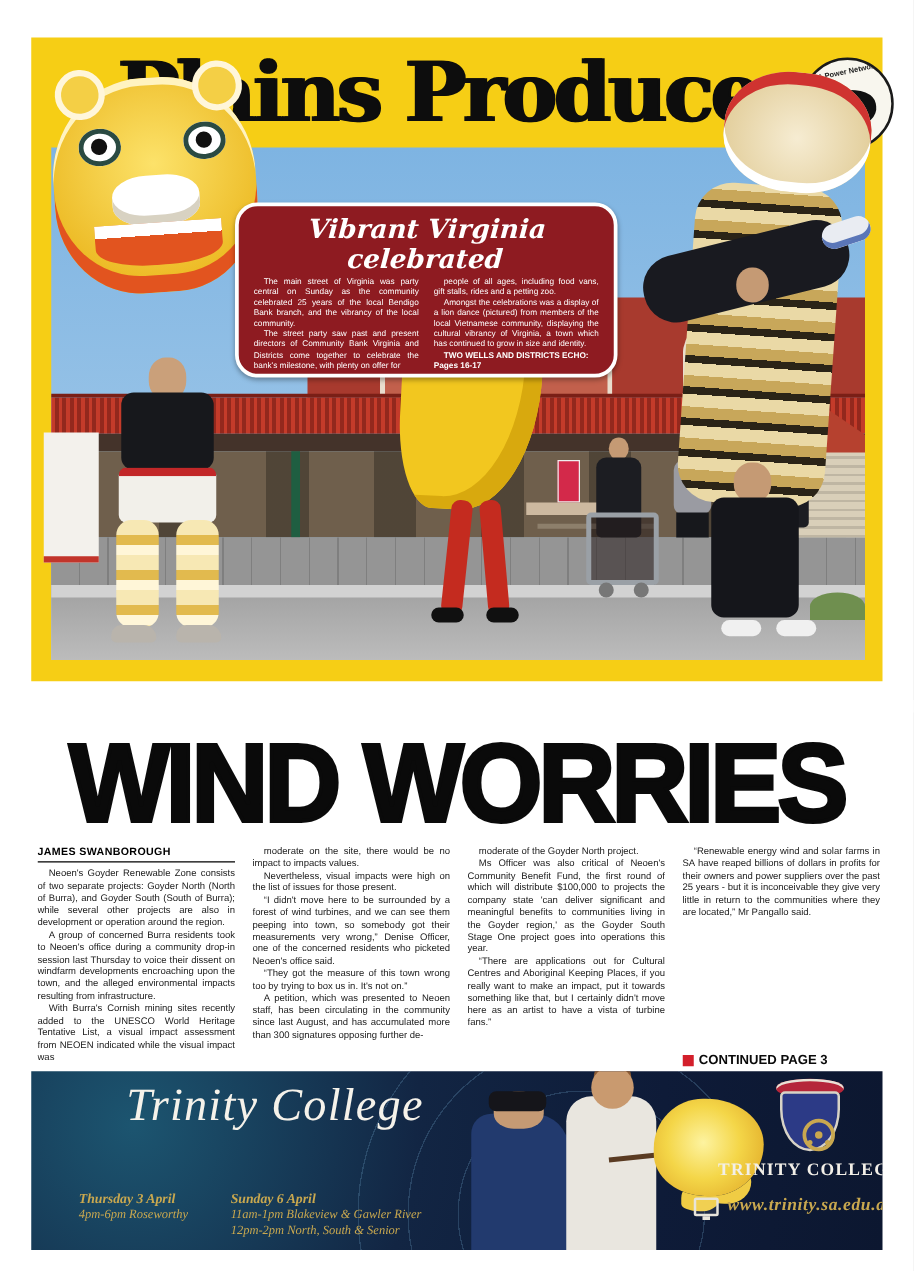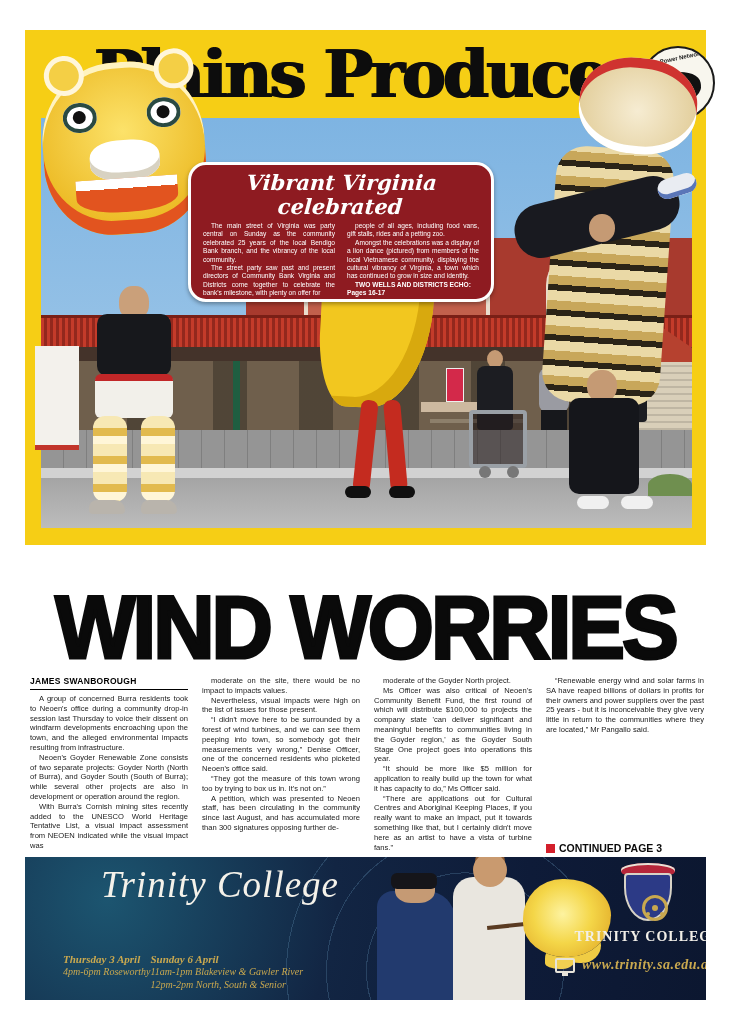--- a/index.html
+++ b/index.html
@@ -146,21 +146,21 @@
 
   
   .ad { position:absolute; left:25px; top:857px; width:681px; height:143px; overflow:hidden;
       background:radial-gradient(circle at 12% 30%, #1c5570 0%, #122543 38%, #0e1b38 70%, #0c1730 100%); }
   .ad-lines { position:absolute; left:260px; top:0; width:300px; height:143px; opacity:.25;
       background:repeating-radial-gradient(circle at 60% 80%, transparent 0 18px, #6fa4c8 18px 19px, transparent 19px 40px); }
   .ad-title1 { position:absolute; left:30px; top:6px; width:330px; text-align:center;
       font-family:"Liberation Serif", serif; font-style:italic; font-size:37px; color:#f5f2ea; letter-spacing:1px; }
   .ad-title2 { position:absolute; left:60px; top:46px; width:270px; text-align:center;
       font-family:"Liberation Serif", serif; font-style:italic; font-weight:bold; font-size:33px; color:#cfac53; letter-spacing:1px; }
-  .ad-sched { position:absolute; left:38px; top:96px; display:flex; 
+  .ad-sched { position:absolute; left:38px; top:96px; display:flex; gap:34px;
       font-family:"Liberation Serif", serif; font-style:italic; color:#c9a84f; }
   .ad-sched .day { font-weight:bold; font-size:11px; line-height:13px; }
   .ad-sched .time { font-size:10px; line-height:12.5px; }
   .vr-student { position:absolute; left:352px; top:34px; width:78px; height:110px; background:#223a6e; border-radius:16px 28px 0 0; }
   .vr-student::before { content:""; position:absolute; left:18px; top:-18px; width:40px; height:30px; background:#c59a74; border-radius:50% 50% 40% 40%; }
   .vr-headset { position:absolute; left:366px; top:16px; width:46px; height:16px; background:#15151a; border-radius:6px; }
   .labcoat-student { position:absolute; left:428px; top:20px; width:72px; height:124px; background:#e9e6df; border-radius:20px 20px 0 0; }
   .labcoat-student::before { content:""; position:absolute; left:20px; top:-24px; width:34px; height:34px; background:#c99a6f; border-radius:50%; box-shadow:0 -8px 0 -2px #8a5a33; }
   .wand { position:absolute; left:462px; top:66px; width:58px; height:4px; background:#5a3b22; transform:rotate(-6deg); }
   .fireball { position:absolute; left:498px; top:22px; width:88px; height:78px;
@@ -289,35 +289,34 @@
       <div class="t-label">Join in an Easter Egg Hunt</div>
       <div class="t-page">– Details page 15</div>
     </div>
   </div>
 
   <div class="headline">WIND WORRIES</div>
 
   <div class="article">
     <div class="col c1">
       <div class="byline">JAMES SWANBOROUGH</div>
+      <p>Neoen's Goyder Renewable Zone consists of two separate projects: Goyder North (North of Burra), and Goyder South (South of Burra); while several other projects are also in development or operation around the region.</p>
       <p>A group of concerned Burra residents took to Neoen's office during a community drop-in session last Thursday to voice their dissent on windfarm developments encroaching upon the town, and the alleged environmental impacts resulting from infrastructure.</p>
-      <p>Neoen's Goyder Renewable Zone consists of two separate projects: Goyder North (North of Burra), and Goyder South (South of Burra); while several other projects are also in development or operation around the region.</p>
       <p>With Burra's Cornish mining sites recently added to the UNESCO World Heritage Tentative List, a visual impact assessment from NEOEN indicated while the visual impact was</p>
     </div>
     <div class="col c2">
       <p>moderate on the site, there would be no impact to impacts values.</p>
       <p>Nevertheless, visual impacts were high on the list of issues for those present.</p>
       <p>“I didn't move here to be surrounded by a forest of wind turbines, and we can see them peeping into town, so somebody got their measurements very wrong,” Denise Officer, one of the concerned residents who picketed Neoen's office said.</p>
       <p>“They got the measure of this town wrong too by trying to box us in. It's not on.”</p>
       <p>A petition, which was presented to Neoen staff, has been circulating in the community since last August, and has accumulated more than 300 signatures opposing further de-</p>
     </div>
     <div class="col c3">
       <p>moderate of the Goyder North project.</p>
       <p>Ms Officer was also critical of Neoen's Community Benefit Fund, the first round of which will distribute $100,000 to projects the company state 'can deliver significant and meaningful benefits to communities living in the Goyder region,' as the Goyder South Stage One project goes into operations this year.</p>
-      <p>“It should be more like $5 million for application to really build up the town for what it has capacity to do,” Ms Officer said.</p>
       <p>“There are applications out for Cultural Centres and Aboriginal Keeping Places, if you really want to make an impact, put it towards something like that, but I certainly didn't move here as an artist to have a vista of turbine fans.”</p>
     </div>
     <div class="col c4">
       <p>“Renewable energy wind and solar farms in SA have reaped billions of dollars in profits for their owners and power suppliers over the past 25 years - but it is inconceivable they give very little in return to the communities where they are located,” Mr Pangallo said.</p>
       <div class="continued">
         <span class="red-square"></span>
         <span>CONTINUED PAGE 3</span>
       </div>
     </div>
   </div>

